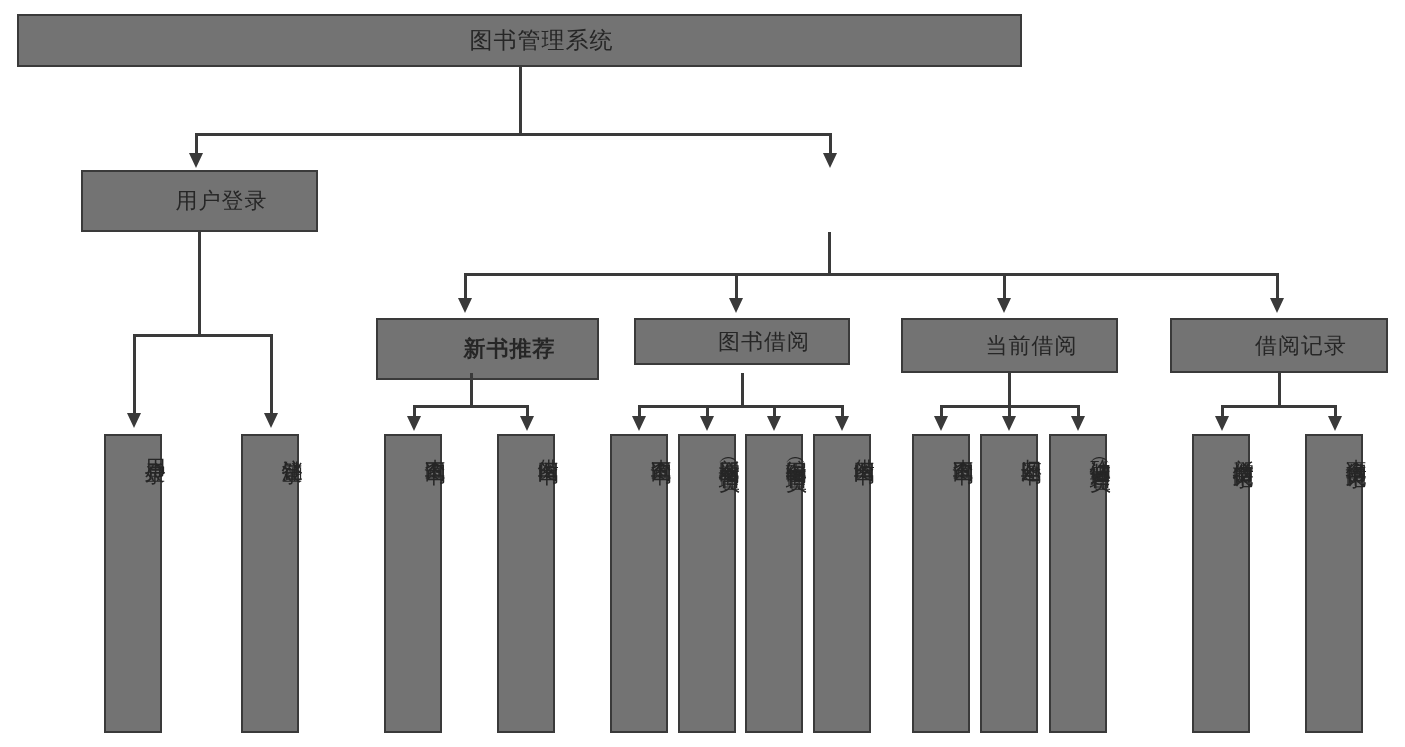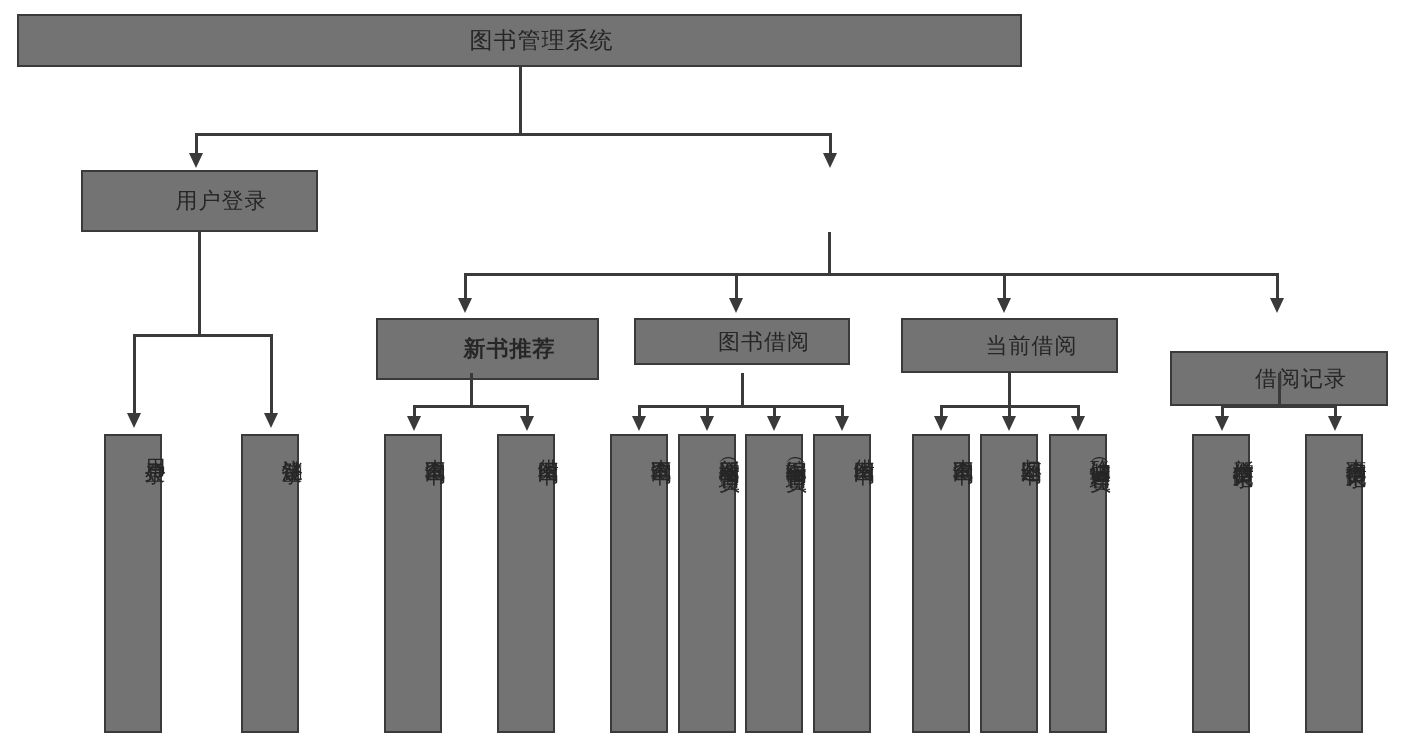--- a/index.html
+++ b/index.html
@@ -128,21 +128,21 @@
 
   <div class="node level3" style="left:376px; top:318px; width:223px; height:62px;font-weight:bold;">
     <span>新书推荐</span>
   </div>
   <div class="node level3" style="left:634px; top:318px; width:216px; height:47px;">
     <span>图书借阅</span>
   </div>
   <div class="node level3" style="left:901px; top:318px; width:217px; height:55px;">
     <span>当前借阅</span>
   </div>
-  <div class="node level3" style="left:1170px; top:318px; width:218px; height:55px;margin-top:33px;">
+  <div class="node level3" style="left:1170px; top:318px; width:218px; height:55px;">
     <span>借阅记录</span>
   </div>
 
   <div class="vline" style="left:470px; top:373px; height:35px;"></div>
   <div class="hline" style="left:413px; top:405px; width:115px;"></div>
   <div class="vline" style="left:413px; top:405px; height:14px;"></div>
   <div class="arrow" style="left:407px; top:416px;"></div>
   <div class="vline" style="left:526px; top:405px; height:14px;"></div>
   <div class="arrow" style="left:520px; top:416px;"></div>
 

